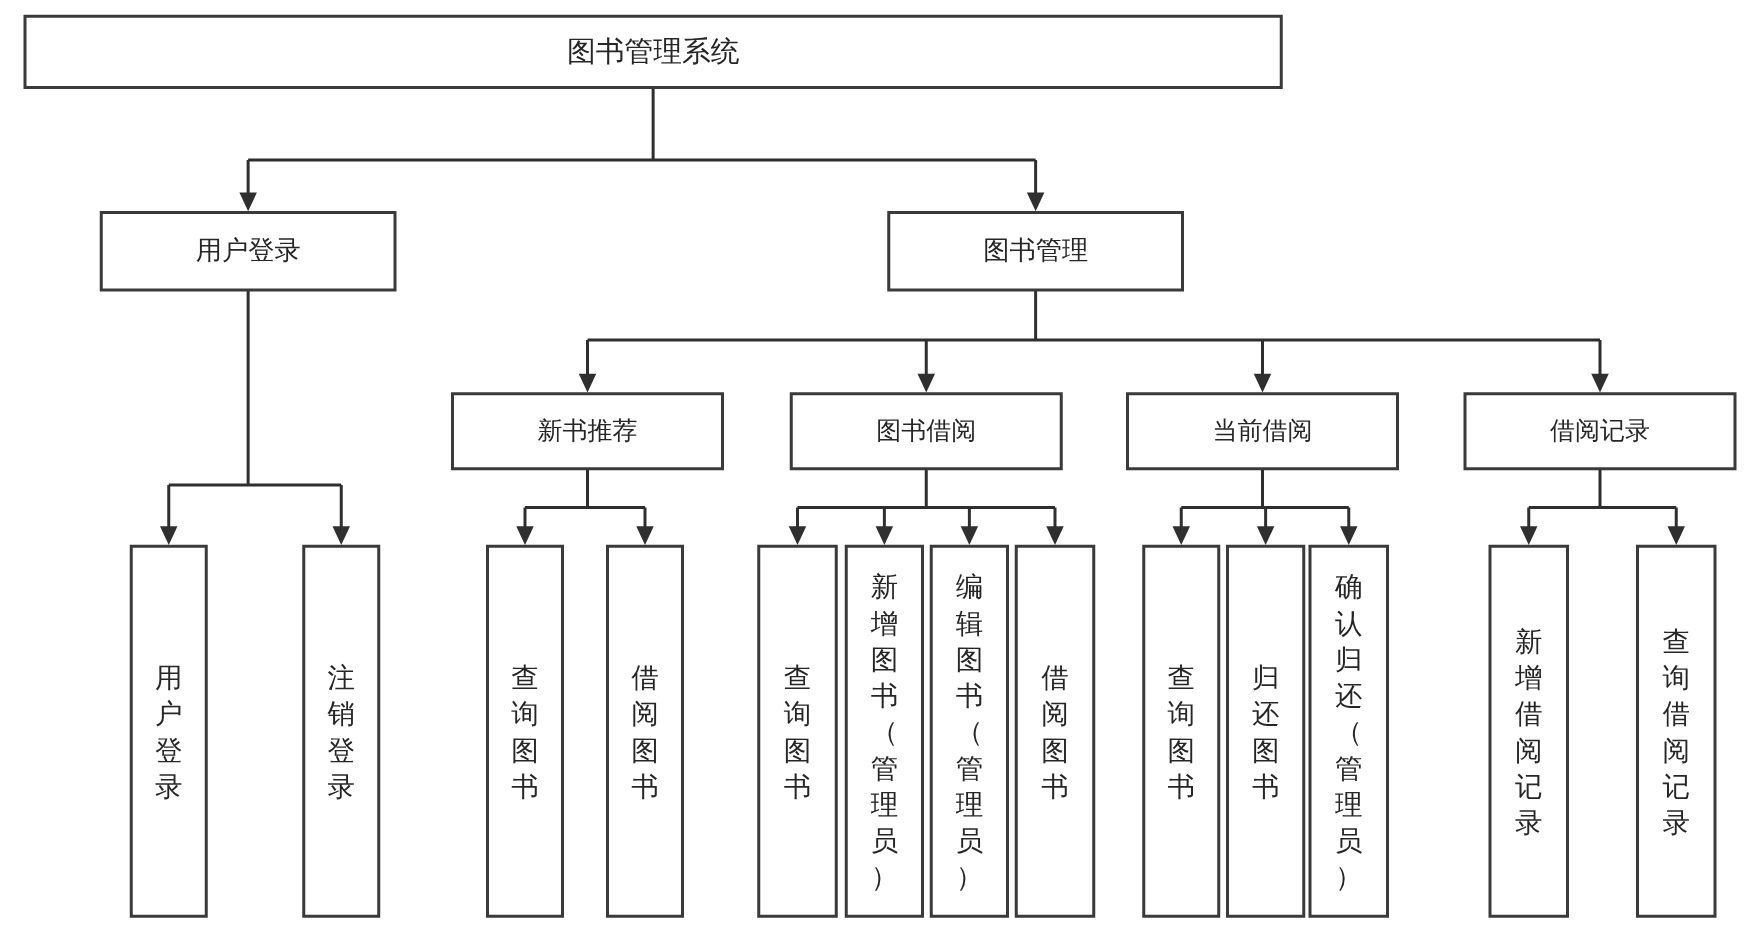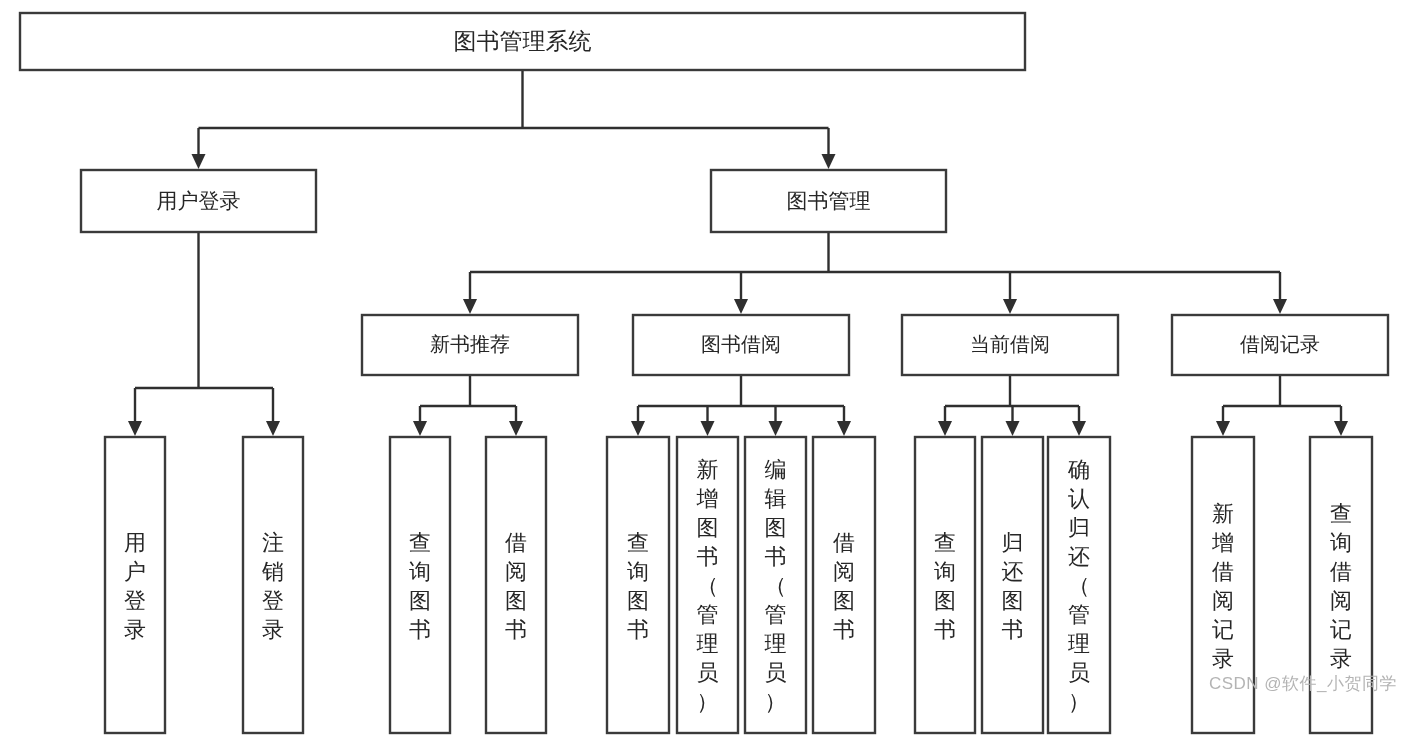--- a/index.html
+++ b/index.html
@@ -201,14 +201,13 @@
         <g>
           <rect x="1192" y="437" width="62" height="296" rx="0" class="node-rect"></rect>
           <text x="1223" class="leaf-label"><tspan x="1223" y="520.62">新</tspan><tspan x="1223" y="549.62">增</tspan><tspan x="1223" y="578.62">借</tspan><tspan x="1223" y="607.62">阅</tspan><tspan x="1223" y="636.62">记</tspan><tspan x="1223" y="665.62">录</tspan></text>
         </g>
         <g>
           <rect x="1310" y="437" width="62" height="296" rx="0" class="node-rect"></rect>
           <text x="1341" class="leaf-label"><tspan x="1341" y="520.62">查</tspan><tspan x="1341" y="549.62">询</tspan><tspan x="1341" y="578.62">借</tspan><tspan x="1341" y="607.62">阅</tspan><tspan x="1341" y="636.62">记</tspan><tspan x="1341" y="665.62">录</tspan></text>
         </g>
       </g>
   </svg>
-  <div class="watermark">CSDN @软件_小贺同学</div>
 </div>
 
 </body></html>

